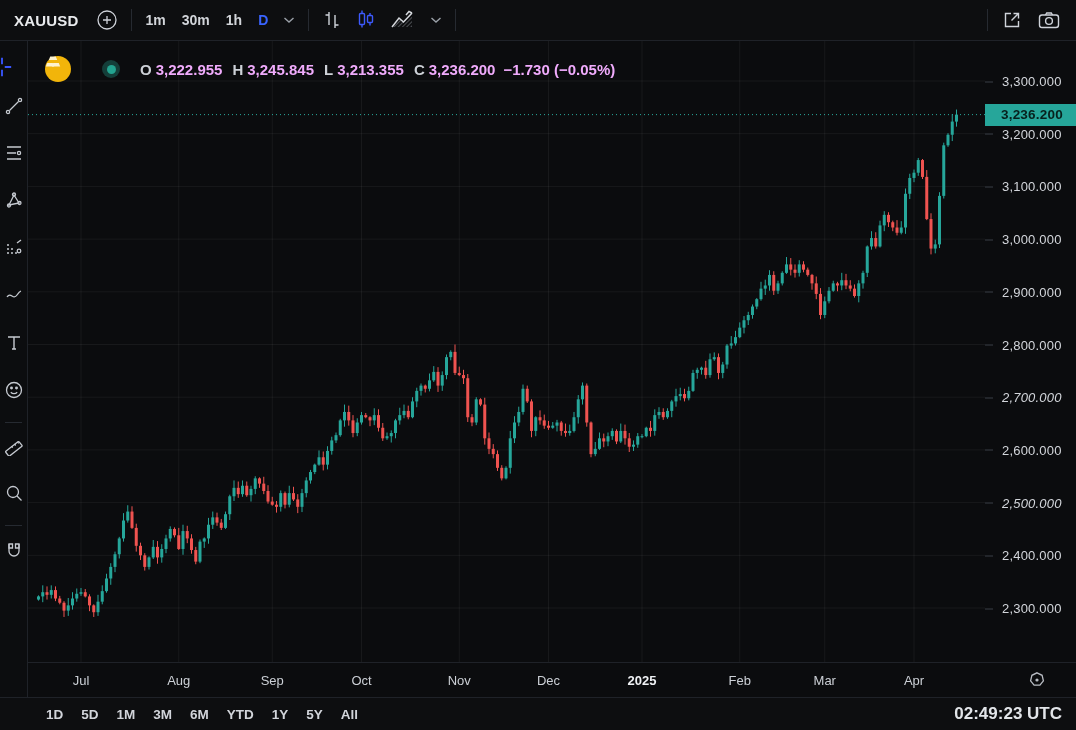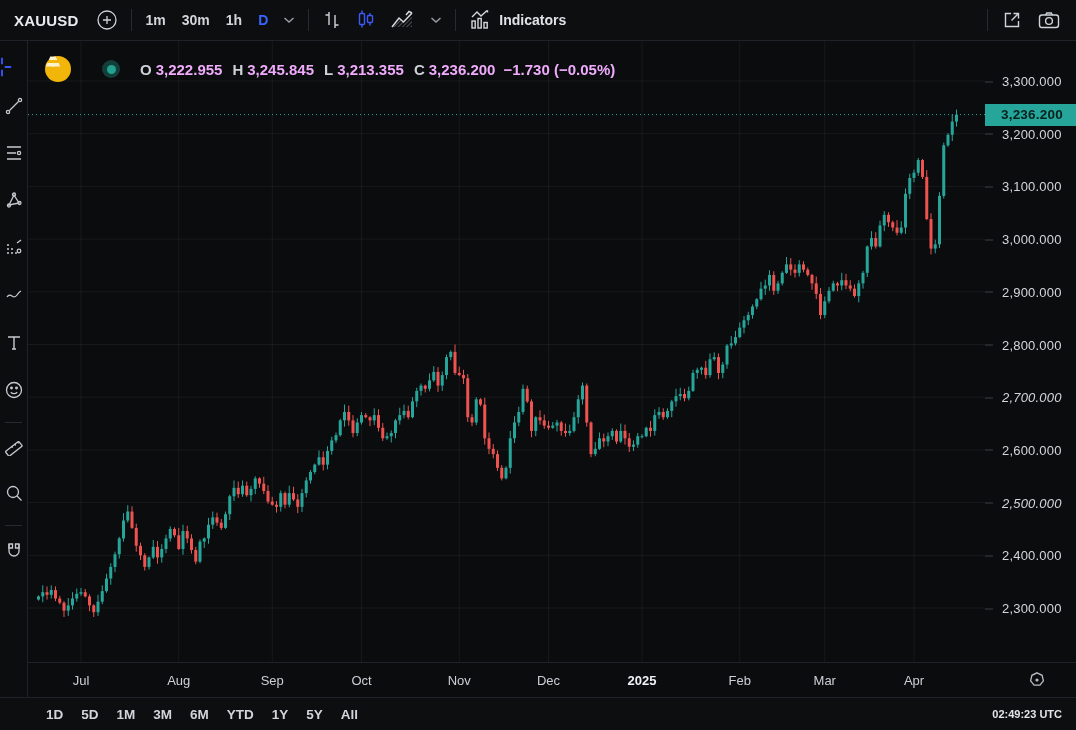--- a/index.html
+++ b/index.html
@@ -60,21 +60,21 @@
   .mtick { position:absolute; top:50%; transform:translate(-50%,-50%); font-size:13px; color:#ccd0d6; }
   .mtick.bold { font-weight:700; color:#f0f2f5; }
   .axis-settings { position:absolute; right:30px; top:50%; transform:translateY(-50%);
                    color:#b9bdc4; cursor:pointer; }
 
   
   .bottombar { flex:0 0 33px; height:33px; border-top:1px solid #1f2228; background:#0d0e10;
                display:flex; align-items:center; padding:0 14px 0 46px; }
   .range-btn { font-size:13.5px; font-weight:600; color:#d2d5db; padding:0 9px; cursor:pointer; }
   .range-btn:first-child { padding-left:0; }
-  .clock { margin-left:auto; font-size:11px; font-weight:600; color:#e2e5e9; cursor:pointer; }
+  .clock { margin-left:auto; font-size:17px; font-weight:600; color:#e2e5e9; cursor:pointer; }
 </style>
 </head>
 <body>
 
 <div class="app">
 
   <div class="topbar">
     <span class="symbol">XAUUSD</span>
     <span class="tb-btn">
       <span>
@@ -130,32 +130,20 @@
       </span>
     </span>
     <span class="tb-btn">
       <span>
         <svg class="ic" width="12" height="8" viewBox="0 0 12 8" fill="none" stroke="#9aa0a8" stroke-width="1.4">
           <path d="M1.5 2l4.5 4 4.5-4"></path>
         </svg>
       </span>
     </span>
     <span class="vdiv"></span>
-    <span class="tb-btn">
-      <span>
-        <svg class="ic" width="24" height="22" viewBox="0 0 24 22" fill="none" stroke="#d4d7dc" stroke-width="1.4">
-          <path d="M3 8l5-5 4 4 5.5-5"></path>
-          <path d="M17 2h1.5v1.5"></path>
-          <rect x="3" y="12" width="3.2" height="7"></rect>
-          <rect x="9" y="9.5" width="3.2" height="9.5"></rect>
-          <rect x="15" y="13.5" width="3.2" height="5.5"></rect>
-        </svg>
-      </span>
-      <span class="ind-label">Indicators</span>
-    </span>
     <span class="right">
       <span class="vdiv"></span>
       <span class="tb-btn">
         <span>
           <svg class="ic" width="22" height="22" viewBox="0 0 22 22" fill="none" stroke="#cfd3da" stroke-width="1.4">
             <path d="M10 4.5H4.5v13h13V12"></path>
               <path d="M12.5 4.5h5v5M17.2 4.8L10.5 11.5"></path>
           </svg>
         </span>
       </span>

